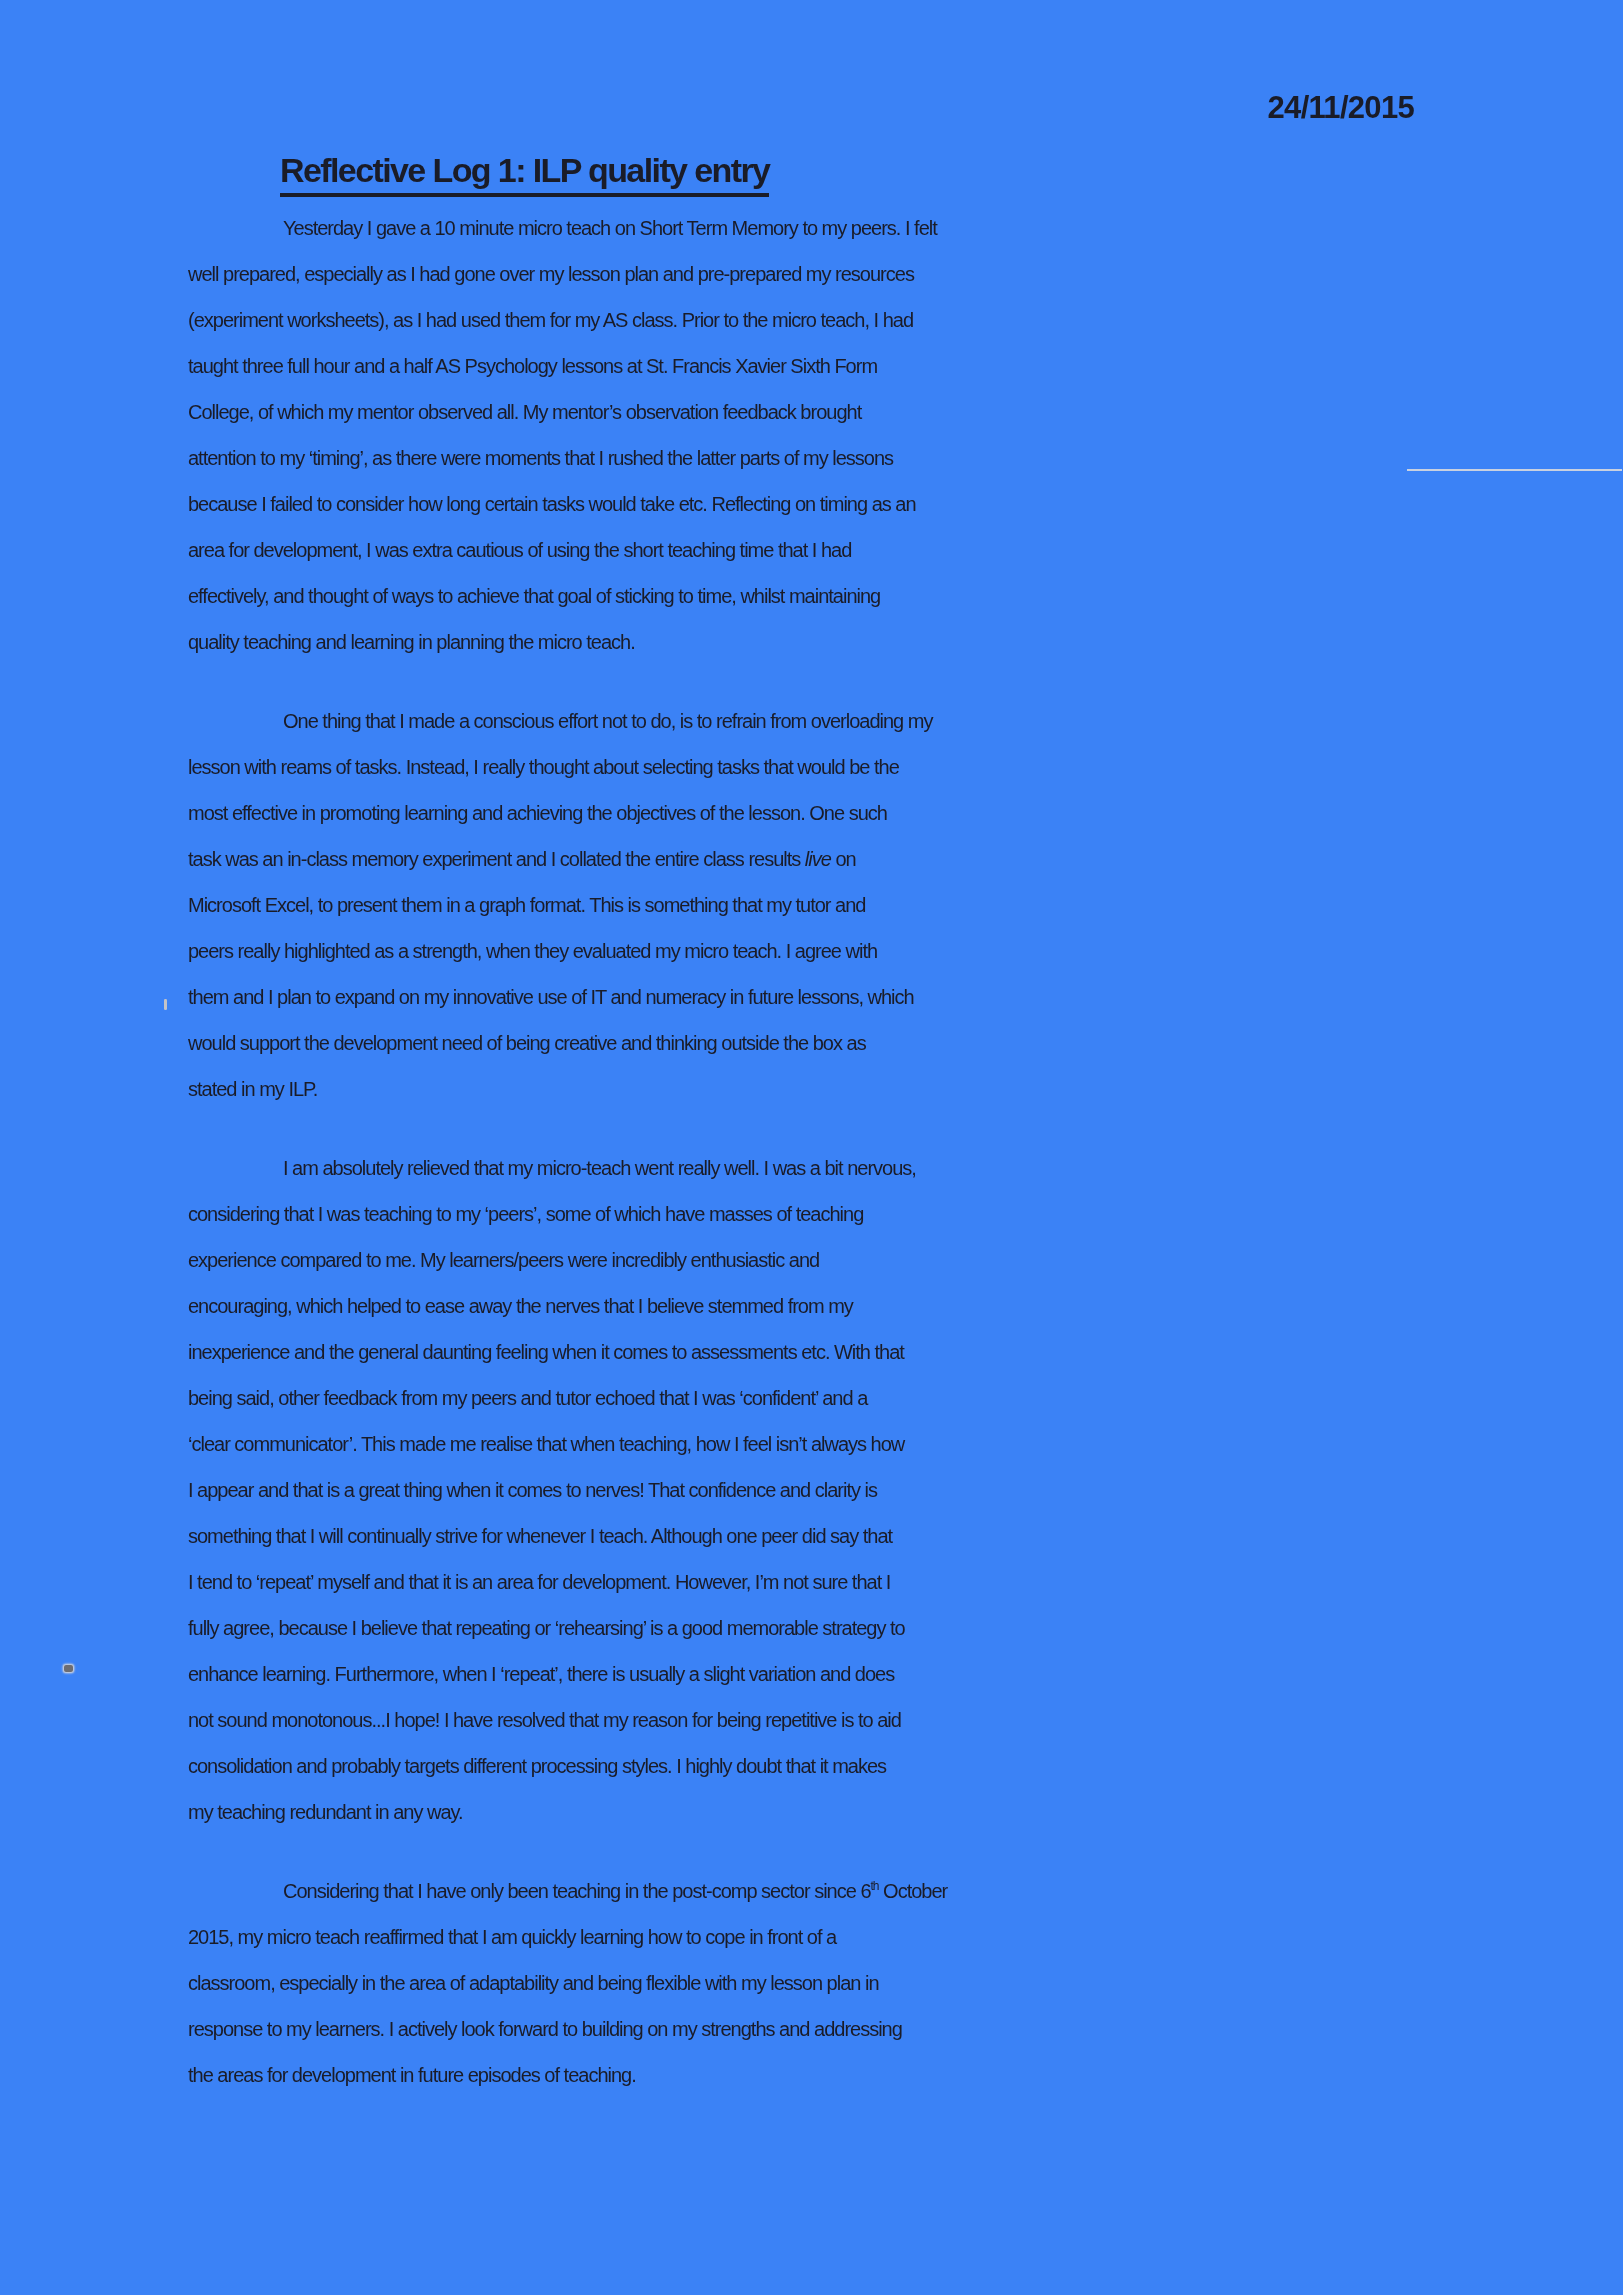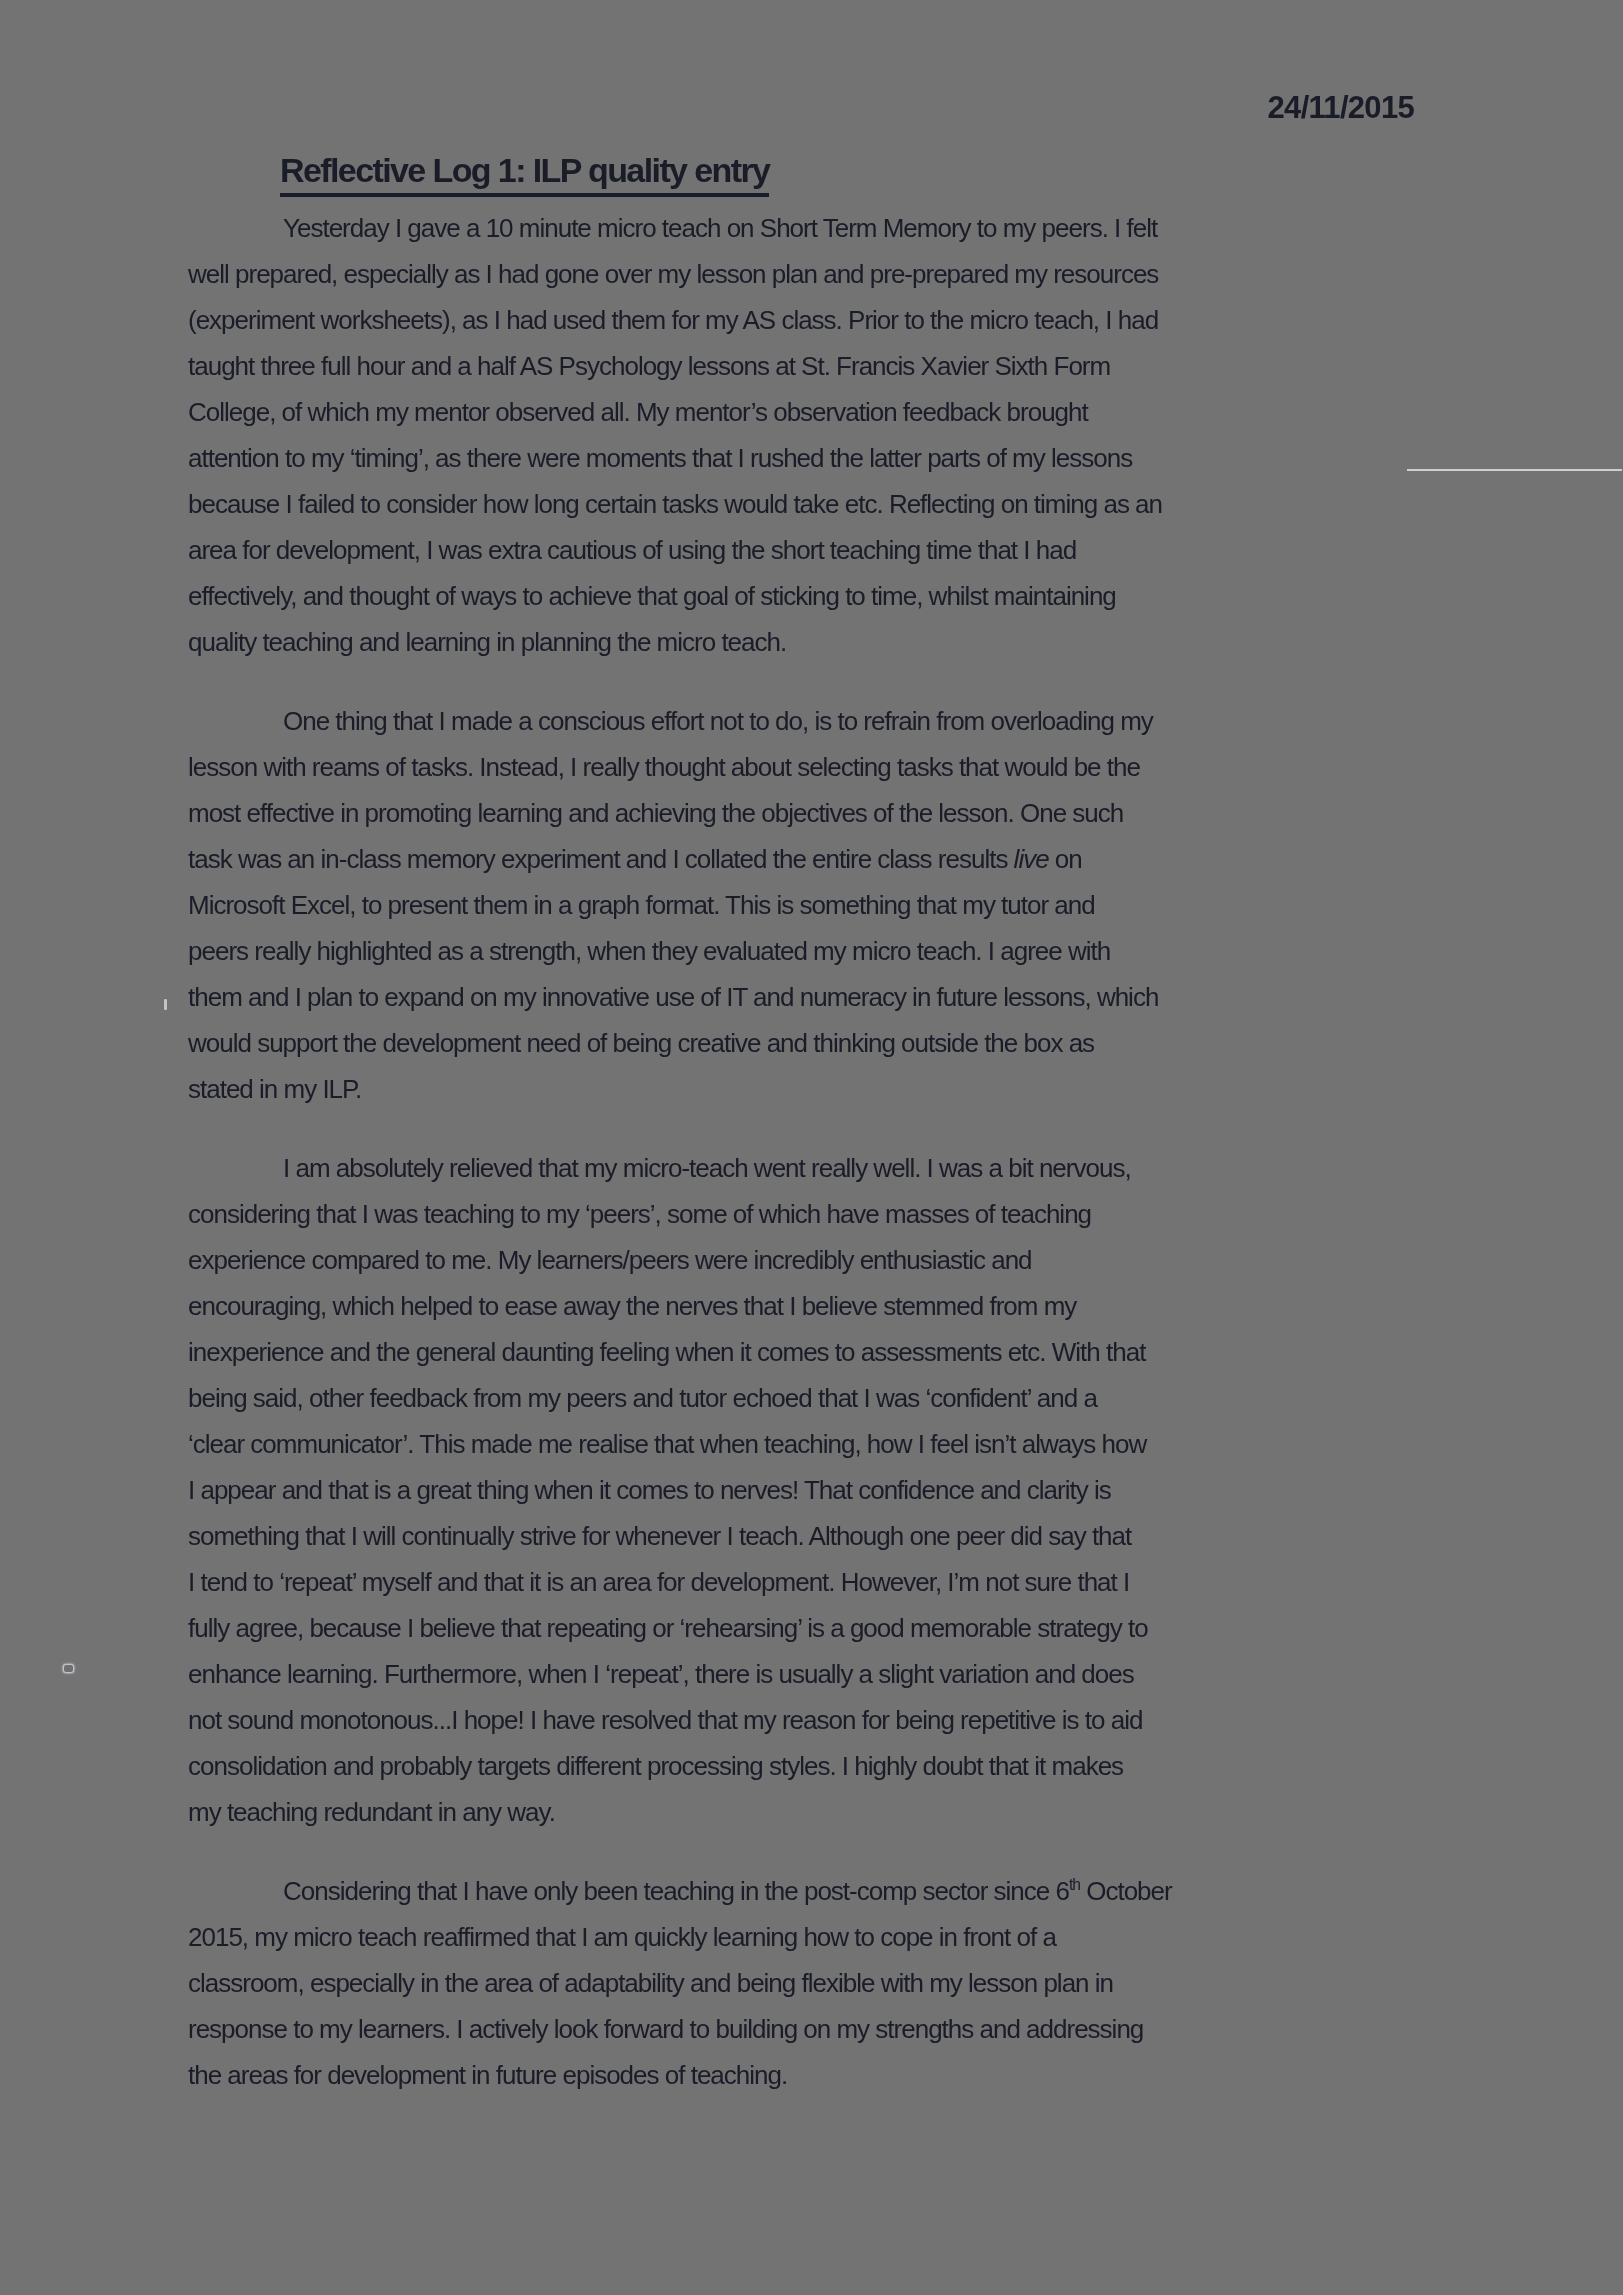--- a/index.html
+++ b/index.html
@@ -4,21 +4,21 @@
 <style>
   html, body {
     margin: 0;
     padding: 0;
     background: #ffffff;
   }
   .page {
     position: relative;
     width: 1623px;
     height: 2295px;
-    background: #737373;
+    background: #3b82f6;
     overflow: hidden;
     font-family: "Liberation Sans", sans-serif;
     color: #1a1c28;
   }
   .doc-date {
     position: absolute;
     top: 90px;
     right: 209px;
     font-size: 31px;
     font-weight: 600;
@@ -38,21 +38,21 @@
   .doc-title .underline {
     display: inline-block;
     padding-bottom: 3.3px;
     border-bottom: 4.6px solid #1a1c28;
   }
   .doc-body {
     position: absolute;
     left: 188px;
     top: 205px;
     width: 1254px;
-    font-size: 26px;
+    font-size: 20px;
     line-height: 46px;
     letter-spacing: -1px;
   }
   .doc-body p {
     margin: 0 0 33px 0;
     text-indent: 95px;
   }
   .doc-body p em { font-style: italic; }
   .doc-body p sup {
     font-size: 60%;

